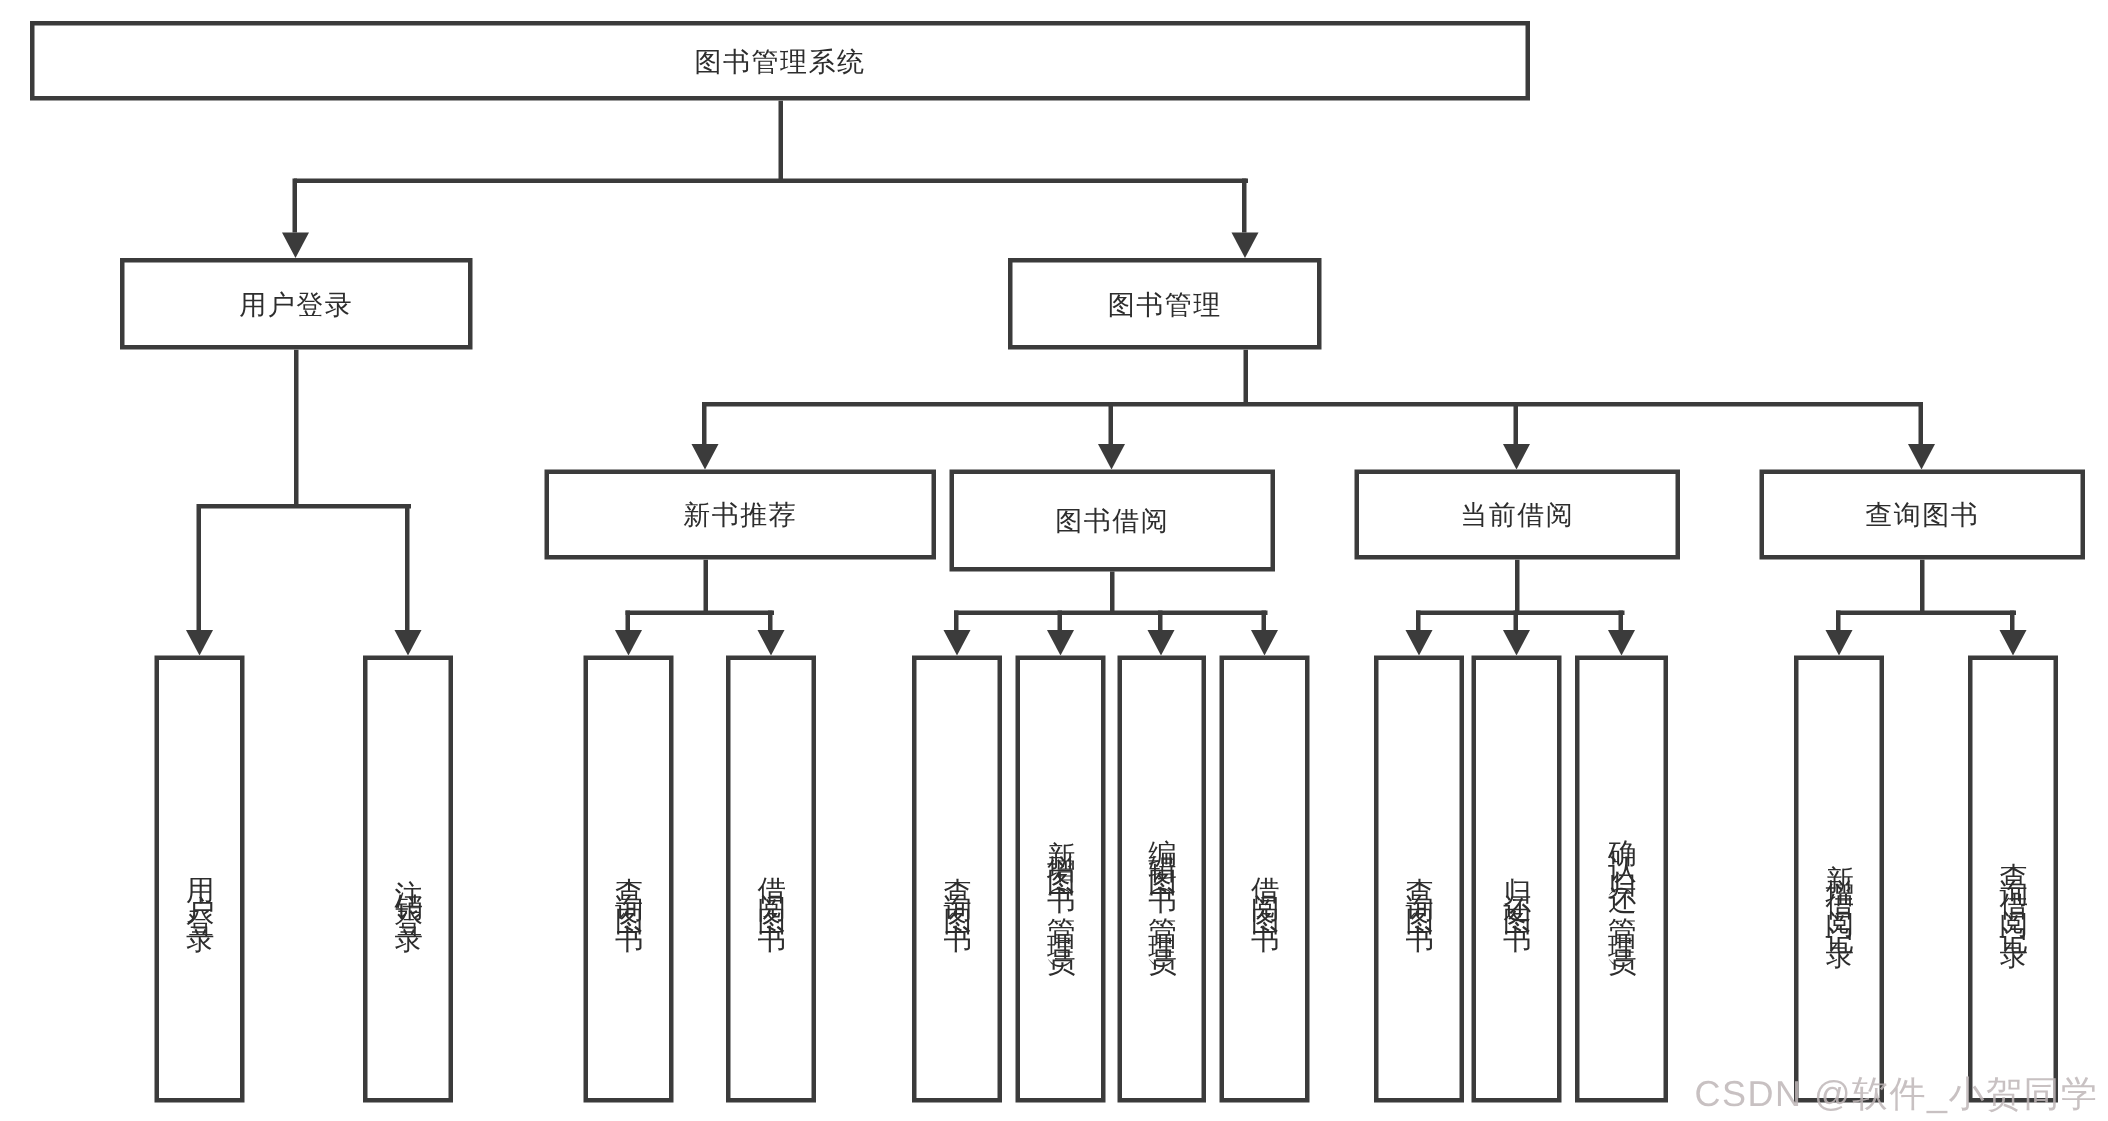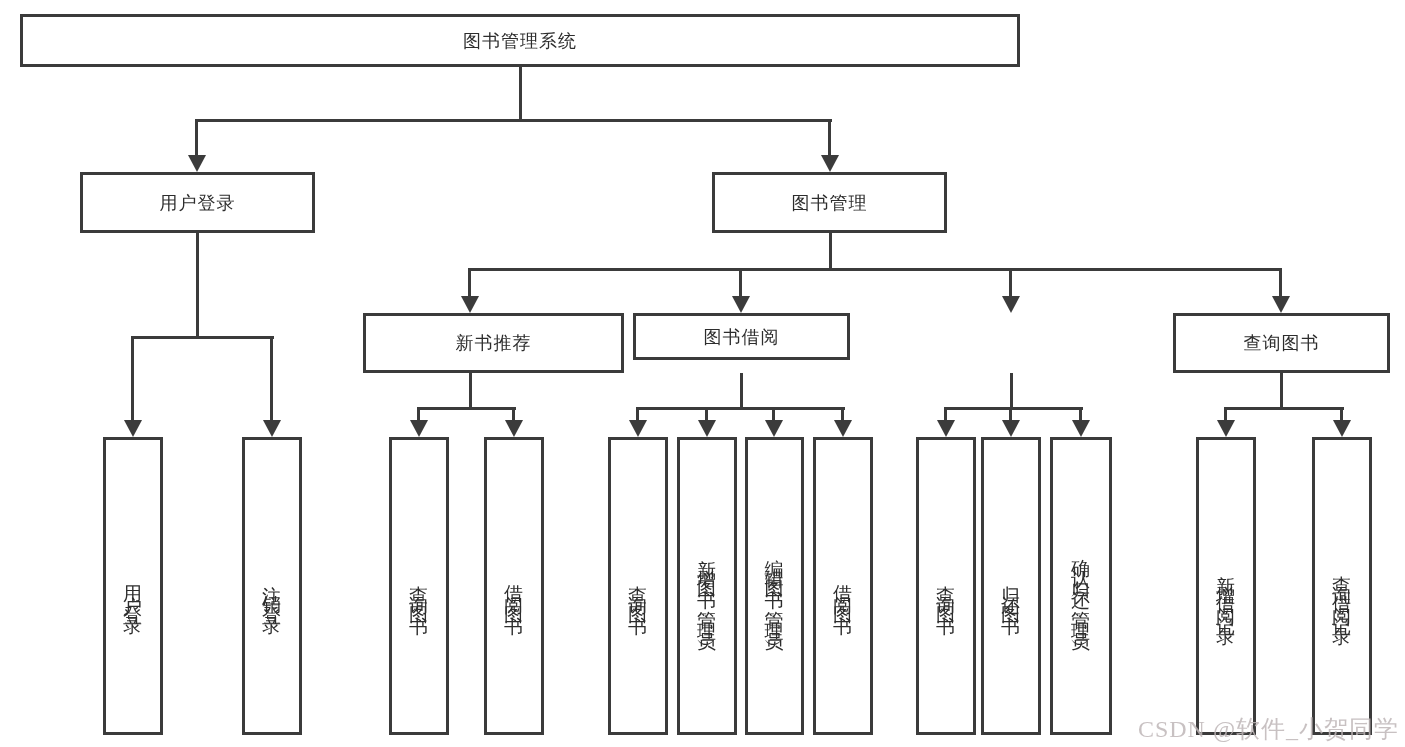--- a/index.html
+++ b/index.html
@@ -1,18 +1,18 @@
 <!DOCTYPE html>
 <html><head>
 <meta charset="utf-8">
 <style>
   html,body{margin:0;padding:0;background:#ffffff;}
   #canvas{
     position:relative;width:1405px;height:747px;background:#ffffff;overflow:hidden;
-    font-family:Liberation Serif, serif;color:#2d2d2d;
+    font-family:Liberation Sans, sans-serif;color:#2d2d2d;
   }
   
   .vline,.hline,.arr{position:absolute;background:#3b3b3b;z-index:1;}
   .vline{width:3px;}
   .hline{height:3px;}
   .arr{width:3px;}
   .arr::after{
     content:"";position:absolute;top:100%;left:50%;transform:translateX(-50%);
     border:9px solid transparent;border-top:17px solid #3b3b3b;border-bottom:none;
   }
@@ -78,29 +78,32 @@
   <div class="arr" style="left:1224px;top:407px;height:13px;"></div>
   <div class="arr" style="left:1340px;top:407px;height:13px;"></div>
 
   <div class="hbox" style="left:20px;top:14px;width:1000px;height:53px;">
     <span>图书管理系统</span>
   </div>
 
   <div class="hbox" style="left:80px;top:172px;width:235px;height:61px;">
     <span>用户登录</span>
   </div>
-  <div class="hbox" style="left:712px;top:172px;width:235px;height:61px;">
+  <div class="hbox" style="left:672px;top:172px;width:209px;height:61px;">
     <span>图书管理</span>
   </div>
 
   <div class="hbox" style="left:363px;top:313px;width:261px;height:60px;">
     <span>新书推荐</span>
   </div>
-  <div class="hbox" style="left:633px;top:313px;width:217px;height:47px;">
+  <div class="hbox" style="left:633px;top:313px;width:217px;height:68px;">
     <span>图书借阅</span>
+  </div>
+  <div class="hbox" style="left:903px;top:313px;width:217px;height:60px;">
+    <span>当前借阅</span>
   </div>
   <div class="hbox" style="left:1173px;top:313px;width:217px;height:60px;">
     <span>查询图书</span>
   </div>
 
   <div class="vbox" style="left:103px;top:437px;width:60px;height:298px;">
     <span class="vtext">用户登录</span>
   </div>
   <div class="vbox" style="left:242px;top:437px;width:60px;height:298px;">
     <span class="vtext">注销登录</span>

